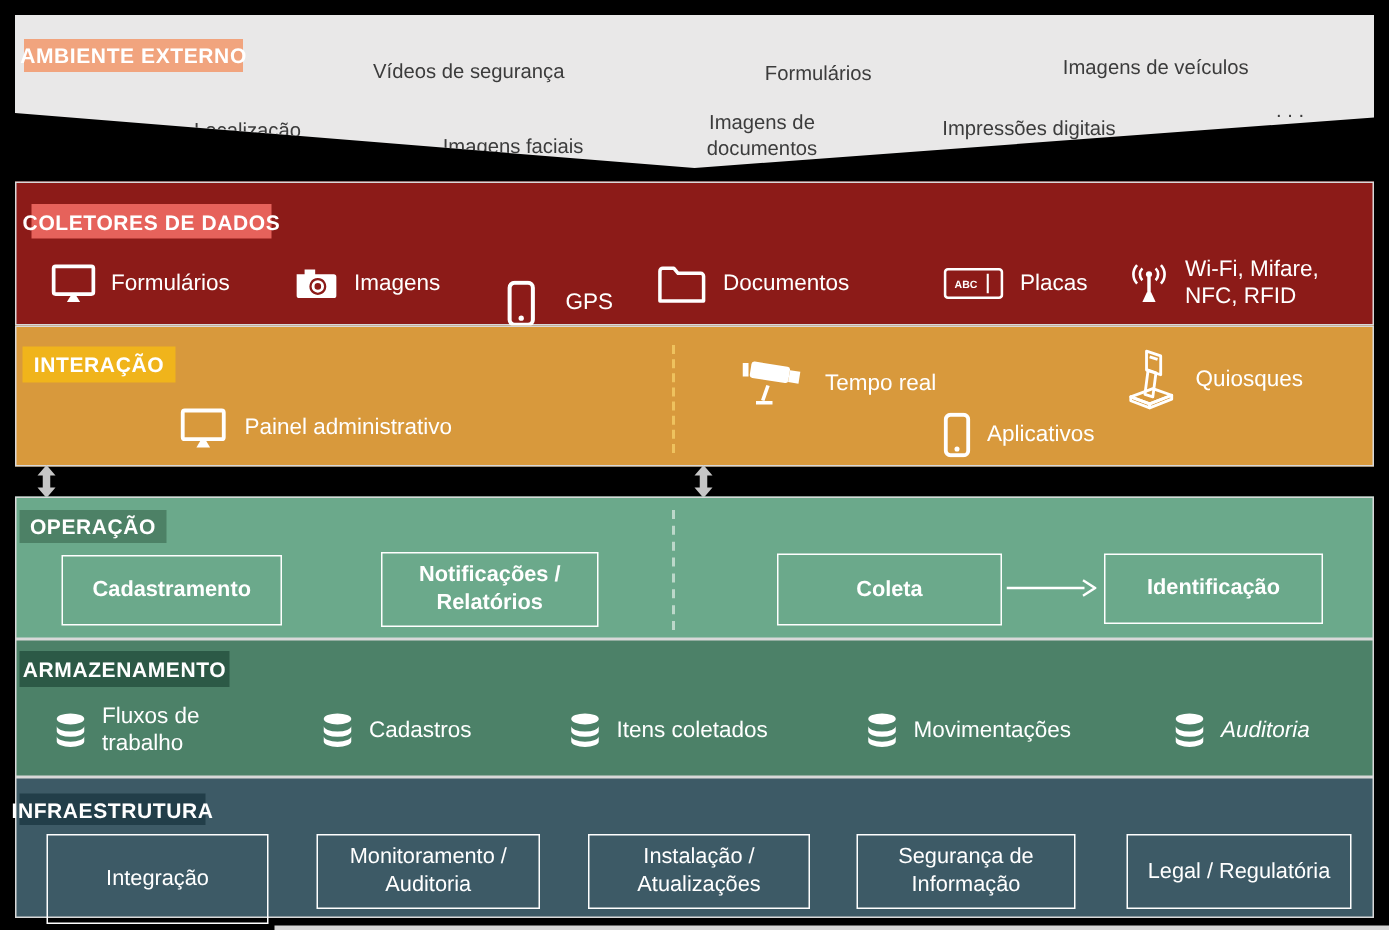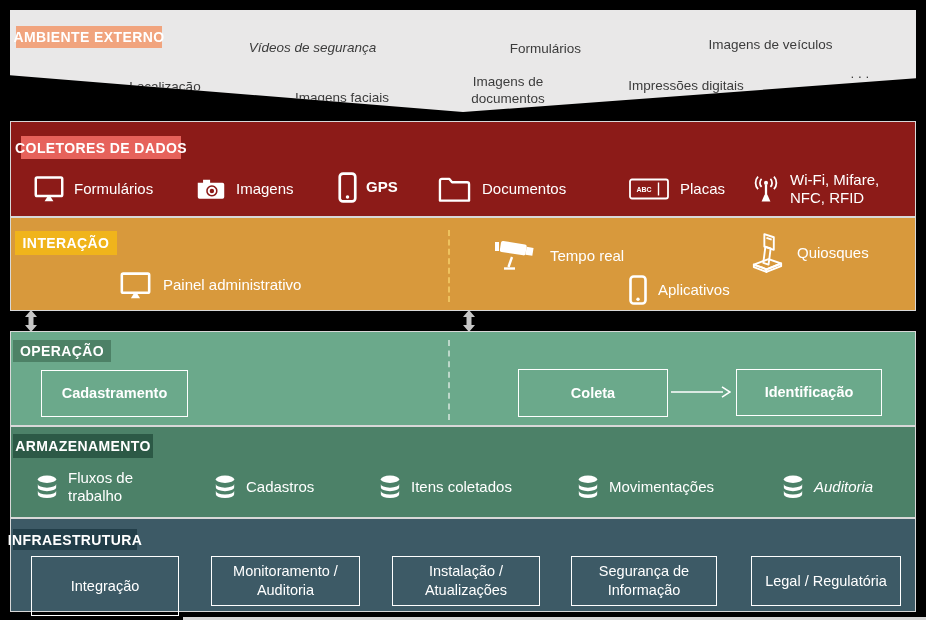--- a/index.html
+++ b/index.html
@@ -33,21 +33,21 @@
   .gaparrow{position:absolute;width:14px;height:22px;}
   .strip{position:absolute;left:183px;top:617px;width:743px;height:3px;background:#d6d6d6;}
 </style>
 </head>
 <body>
 
 <div class="canvas">
 
   <div class="sec funnel">
     <div class="tag" style="left:6px;top:16px;width:146px;height:22px;background:#f1a47e;">AMBIENTE EXTERNO</div>
-    <div class="gitem" style="left:225px;top:30px;width:155px;font-style:italic;">Vídeos de segurança</div>
+    <div class="gitem" style="left:225px;top:30px;width:155px;">Vídeos de segurança</div>
     <div class="gitem" style="left:488px;top:31px;width:95px;">Formulários</div>
     <div class="gitem" style="left:683px;top:27px;width:155px;">Imagens de veículos</div>
     <div class="gitem" style="left:110px;top:69px;width:90px;">Localização</div>
     <div class="gitem" style="left:272px;top:80px;width:120px;">Imagens faciais</div>
     <div class="gitem" style="left:452px;top:64px;width:92px;">Imagens de documentos</div>
     <div class="gitem" style="left:601px;top:68px;width:150px;">Impressões digitais</div>
     <div class="gitem" style="left:830px;top:56px;width:40px;">. . .</div>
   </div>
 
   <div class="sec red bordered">
@@ -66,21 +66,21 @@
     <div class="item" style="left:185px;top:48px;height:38px;gap:10px;">
       <span class="icon">
         <svg width="30" height="24" viewBox="0 0 34 26">
             <path fill-rule="evenodd" fill="#fff" d="M2 6 L8 6 L8 2.5 L16 2.5 L16 6 L30 6 Q32 6 32 8 L32 22 Q32 24 30 24 L4 24 Q2 24 2 22 Z M18 8.8 a6.4 6.4 0 1 0 .01 0 Z"></path>
             <circle cx="18" cy="15.2" r="3.6" fill="none" stroke="#fff" stroke-width="2.2"></circle>
           </svg>
       </span>
         <span class="lbl">Imagens</span>
     </div>
 
-    <div class="item" style="left:327px;top:45px;height:40px;gap:9px;font-weight:bold;">
+    <div class="item" style="left:327px;top:60px;height:40px;gap:20px;">
       <span class="icon">
         <svg width="19" height="31" viewBox="0 0 18 30">
             <rect x="1.5" y="1.5" width="15" height="27" rx="3.2" fill="none" stroke="#fff" stroke-width="2.6"></rect>
             <circle cx="9" cy="24.3" r="1.7" fill="#fff"></circle>
           </svg>
       </span>
         <span class="lbl">GPS</span>
     </div>
 
     <div class="item" style="left:427px;top:48px;height:38px;gap:11px;">
@@ -184,20 +184,21 @@
     <svg width="14" height="22" viewBox="0 0 14 22">
         <path d="M7 0 L13 7 H9.5 V15 H13 L7 22 L1 15 H4.5 V7 H1 Z" fill="#c6c6c6"></path>
       </svg>
   </div>
 
   <div class="sec opera bordered">
     <div class="tag" style="left:2px;top:8px;width:98px;height:22px;background:#4d8166;">OPERAÇÃO</div>
     <div class="vdash" style="left:437px;top:8px;height:80px;"></div>
 
     <div class="obox bold" style="left:30px;top:38px;width:147px;height:47px;">Cadastramento</div>
+    <div class="obox bold" style="left:243px;top:36px;width:145px;height:50px;">Notificações / Relatórios</div>
     <div class="obox bold" style="left:507px;top:37px;width:150px;height:48px;">Coleta</div>
     <div class="obox bold" style="left:725px;top:37px;width:146px;height:47px;">Identificação</div>
 
     <div style="position:absolute;left:660px;top:53px;">
       <svg width="60" height="14" viewBox="0 0 60 14">
           <line x1="0" y1="7" x2="52" y2="7" stroke="#fff" stroke-width="1.6"></line>
           <path d="M51 1.8 L59 7 L51 12.2" fill="none" stroke="#fff" stroke-width="1.6"></path>
         </svg>
     </div>
   </div>

